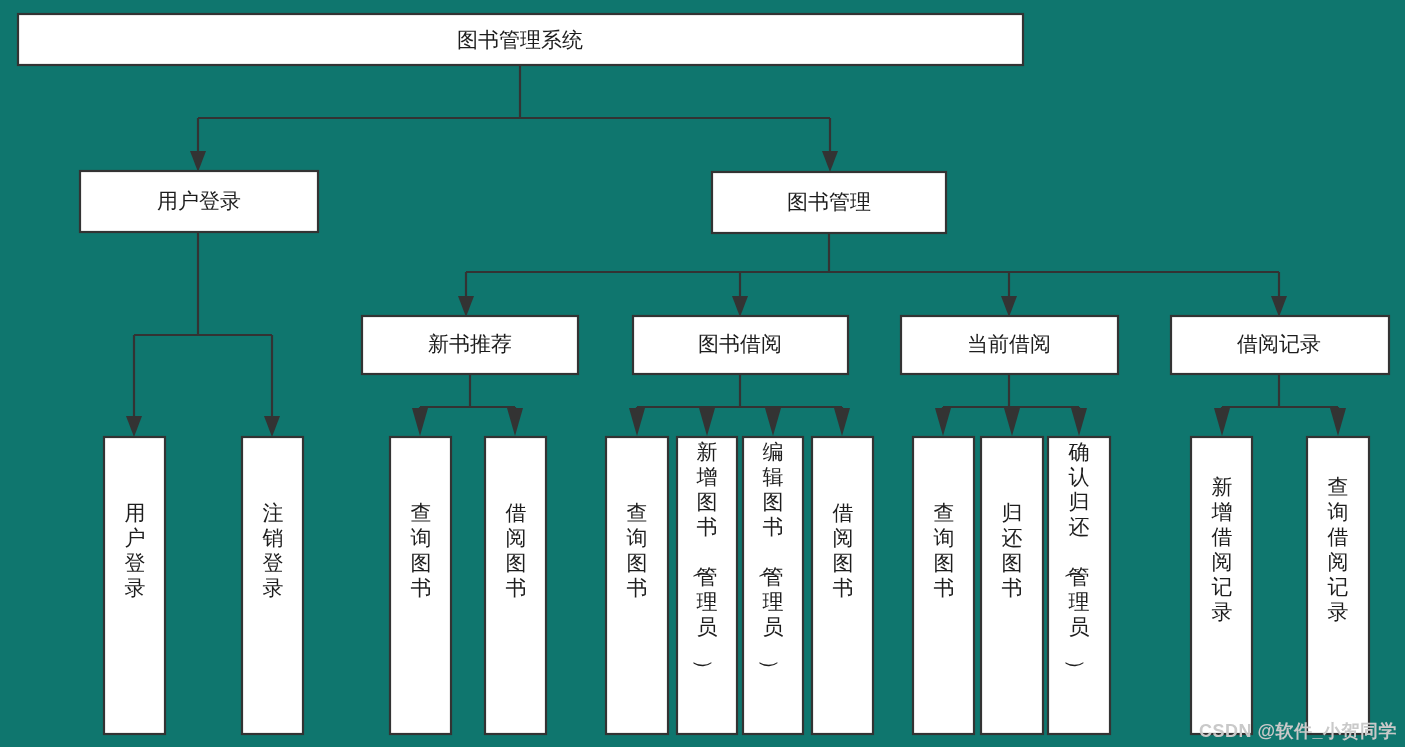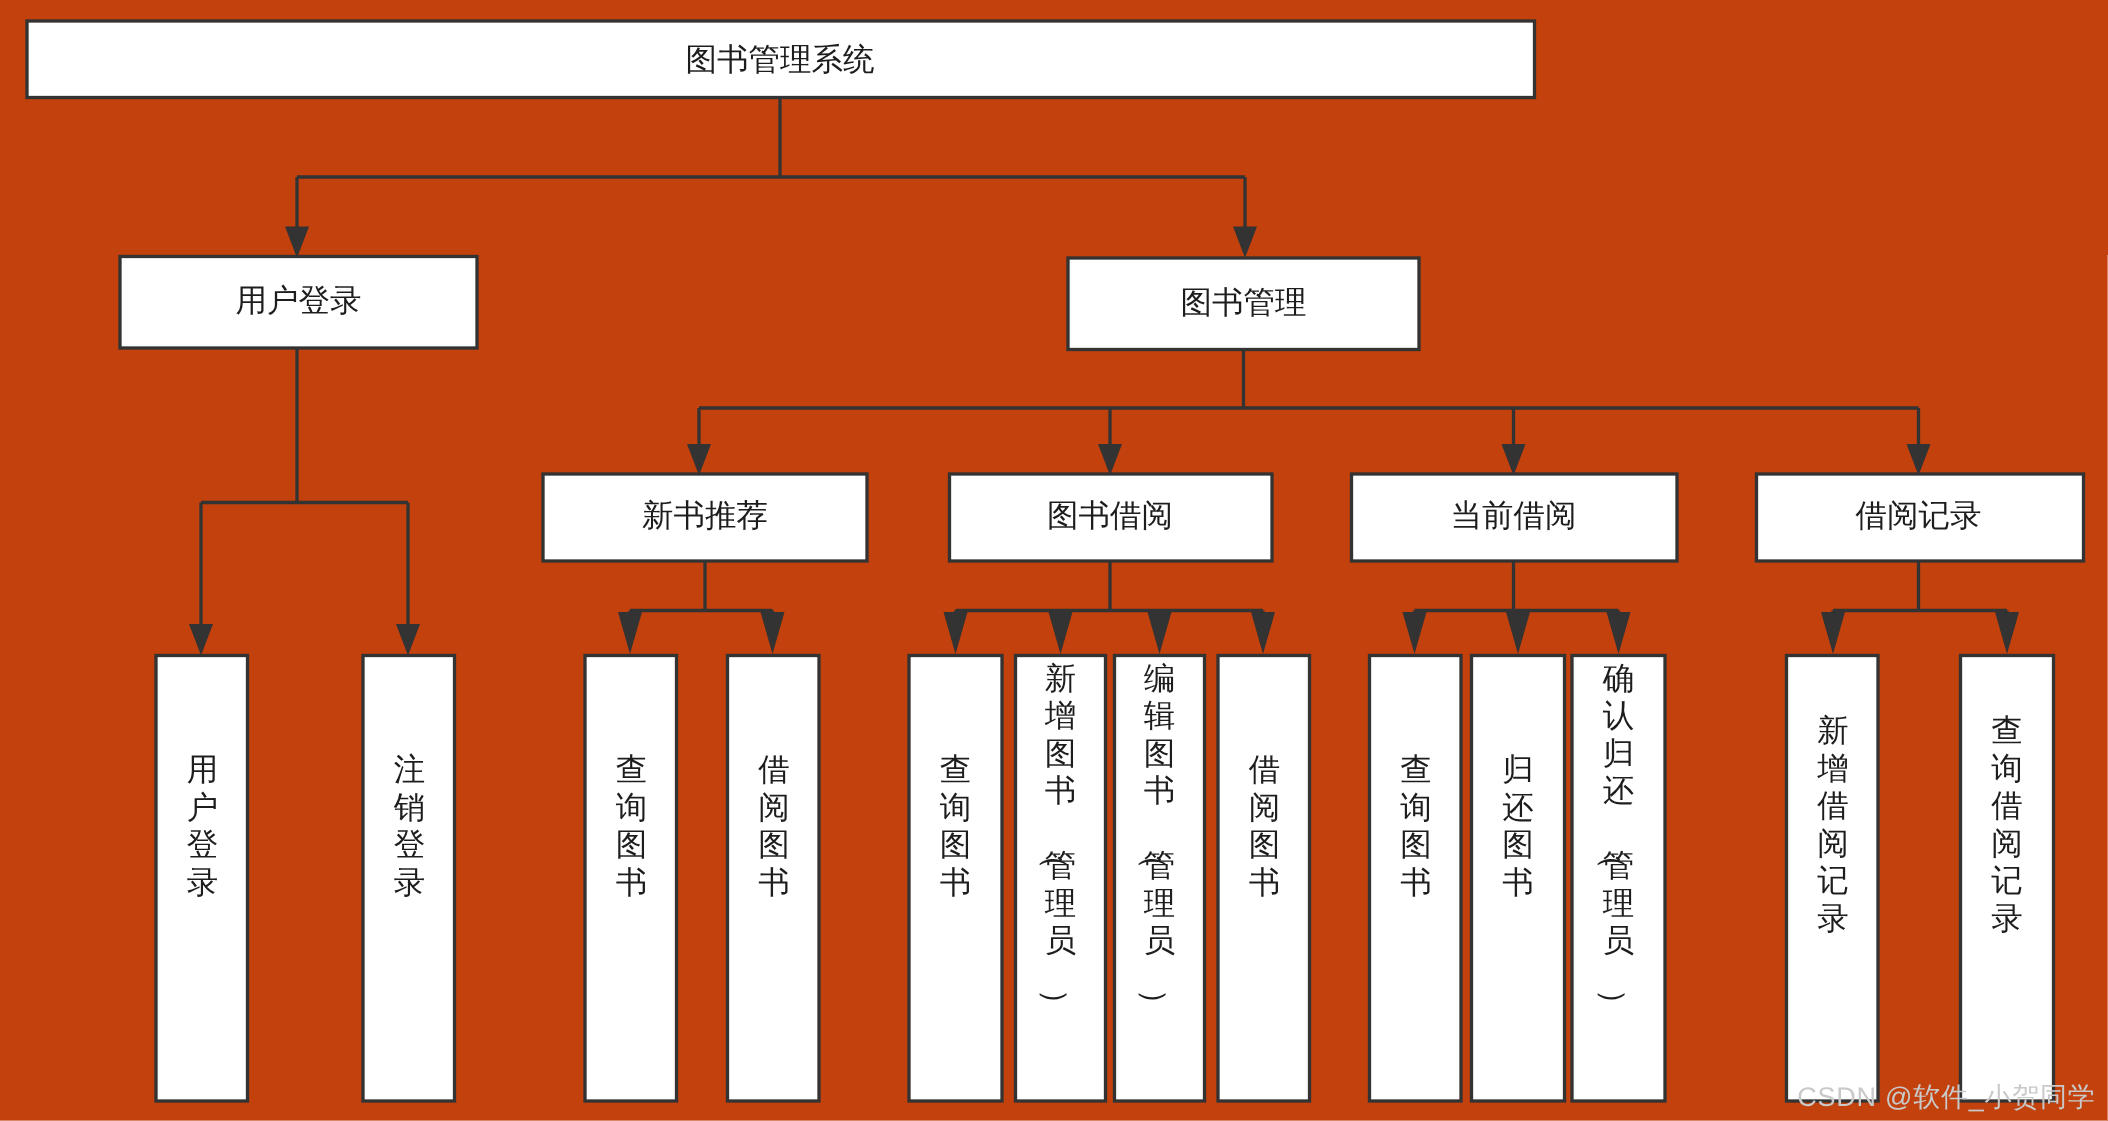--- a/index.html
+++ b/index.html
@@ -11,21 +11,21 @@
   body {
     width: 1405px;
     height: 747px;
     overflow: hidden;
     font-family: "Liberation Sans", "DejaVu Sans", sans-serif;
   }
   #diagram-root {
     position: relative;
     width: 1405px;
     height: 747px;
-    background: #c2410c;
+    background: #0f766e;
   }
   svg#tree-svg {
     position: absolute;
     top: 0;
     left: 0;
     width: 1405px;
     height: 747px;
     display: block;
   }
   .node-box {
@@ -59,20 +59,21 @@
   .watermark {
     position: absolute;
     right: 8px;
     bottom: 4px;
     font-family: "Liberation Sans", "DejaVu Sans", sans-serif;
     font-size: 18px;
     color: #c9c9c9;
     letter-spacing: 0.5px;
     white-space: nowrap;
     user-select: none;
+    font-weight: bold;
   }
 </style>
 </head>
 <body>
 
 <div id="diagram-root">
 
   <svg id="tree-svg" viewBox="0 0 1405 747">
 
     <g>

